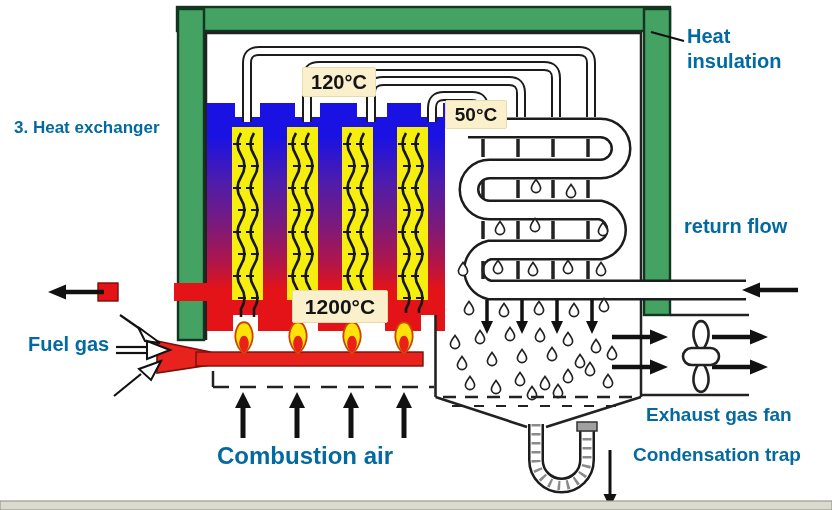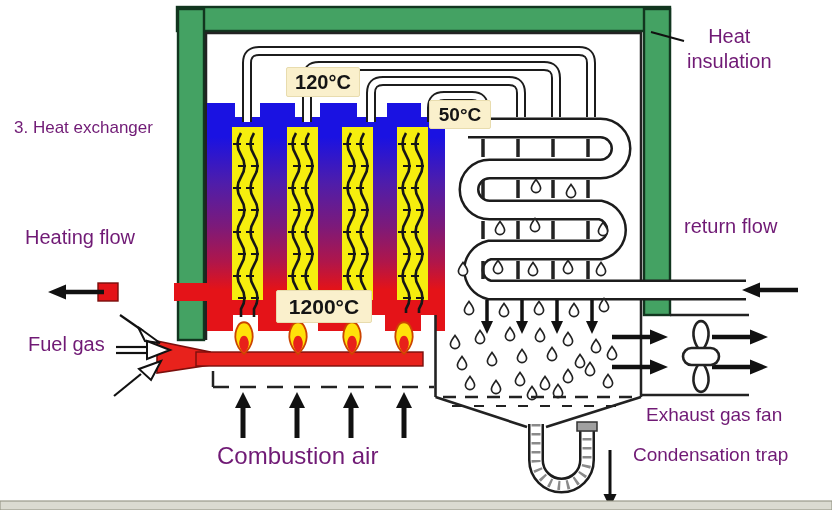--- a/index.html
+++ b/index.html
@@ -1,22 +1,22 @@
 <!DOCTYPE html>
 <html><head>
 <meta charset="utf-8">
 <style>
   html,body{margin:0;padding:0;background:#fff;}
   #stage{position:relative;width:832px;height:510px;background:#ffffff;overflow:hidden;
          font-family:"Liberation Sans",sans-serif;}
   #stage svg{position:absolute;left:0;top:0;}
-  .lbl{position:absolute;font-weight:normal;color:#701a75;white-space:nowrap;line-height:1.0;text-align:center;}
+  .lbl{position:absolute;font-weight:bold;color:#0369a1;white-space:nowrap;line-height:1.0;}
   .temp{position:absolute;display:flex;align-items:center;justify-content:center;
         font-weight:bold;color:#141414;background:#faf0cc;border:1px solid #e8dcae;
-        border-radius:2px;}
+        border-radius:2px;margin-left:16px;}
   .l-hx1{left:14px;top:119px;font-size:17px;}
   .l-hx2{left:678px;top:112px;font-size:15px;}
   .l-heatins{left:687px;top:24px;font-size:20px;line-height:25px;}
   .l-heatflow{left:25px;top:227px;font-size:20px;}
   .l-return{left:684px;top:214px;font-size:20px;line-height:25px;}
   .l-fuel{left:28px;top:334px;font-size:20px;}
   .l-comb{left:217px;top:444px;font-size:24px;}
   .l-fan{left:646px;top:405px;font-size:19px;}
   .l-trap{left:633px;top:445px;font-size:19px;}
   .t-120{left:286px;top:67px;width:72px;height:28px;font-size:20px;}
@@ -269,21 +269,20 @@
   </g>
 
   <rect x="0" y="501" width="832" height="9" fill="#dbdbd1" stroke="#9a9a8a" stroke-width="1.2"></rect>
 </svg>
 
 <div class="lbl l-hx1">3. Heat exchanger</div>
 <div class="lbl l-heatins">
   <div>Heat</div>
   <div>insulation</div>
 </div>
-<div class="lbl l-heatflow">Heating flow</div>
 <div class="lbl l-return">
   <div>return flow</div>
 </div>
 <div class="lbl l-fuel">Fuel gas</div>
 <div class="lbl l-comb">Combustion air</div>
 <div class="lbl l-fan">Exhaust gas fan</div>
 <div class="lbl l-trap">Condensation trap</div>
 
 <div class="temp t-120">120°C</div>
 <div class="temp t-50">50°C</div>

